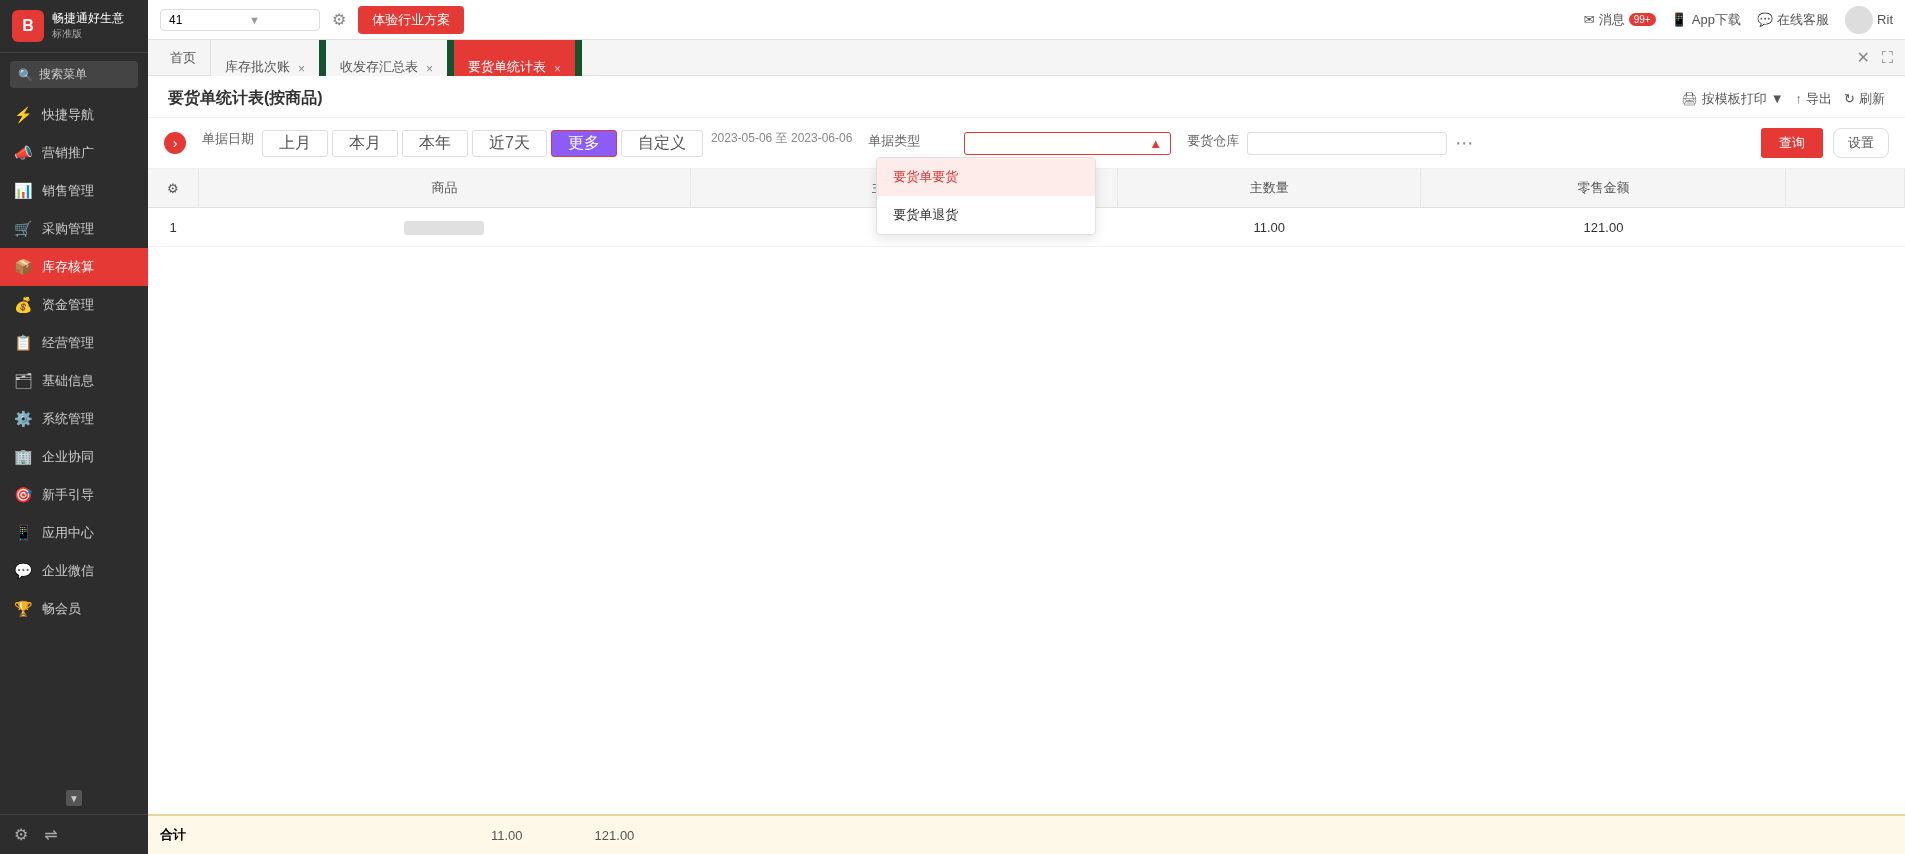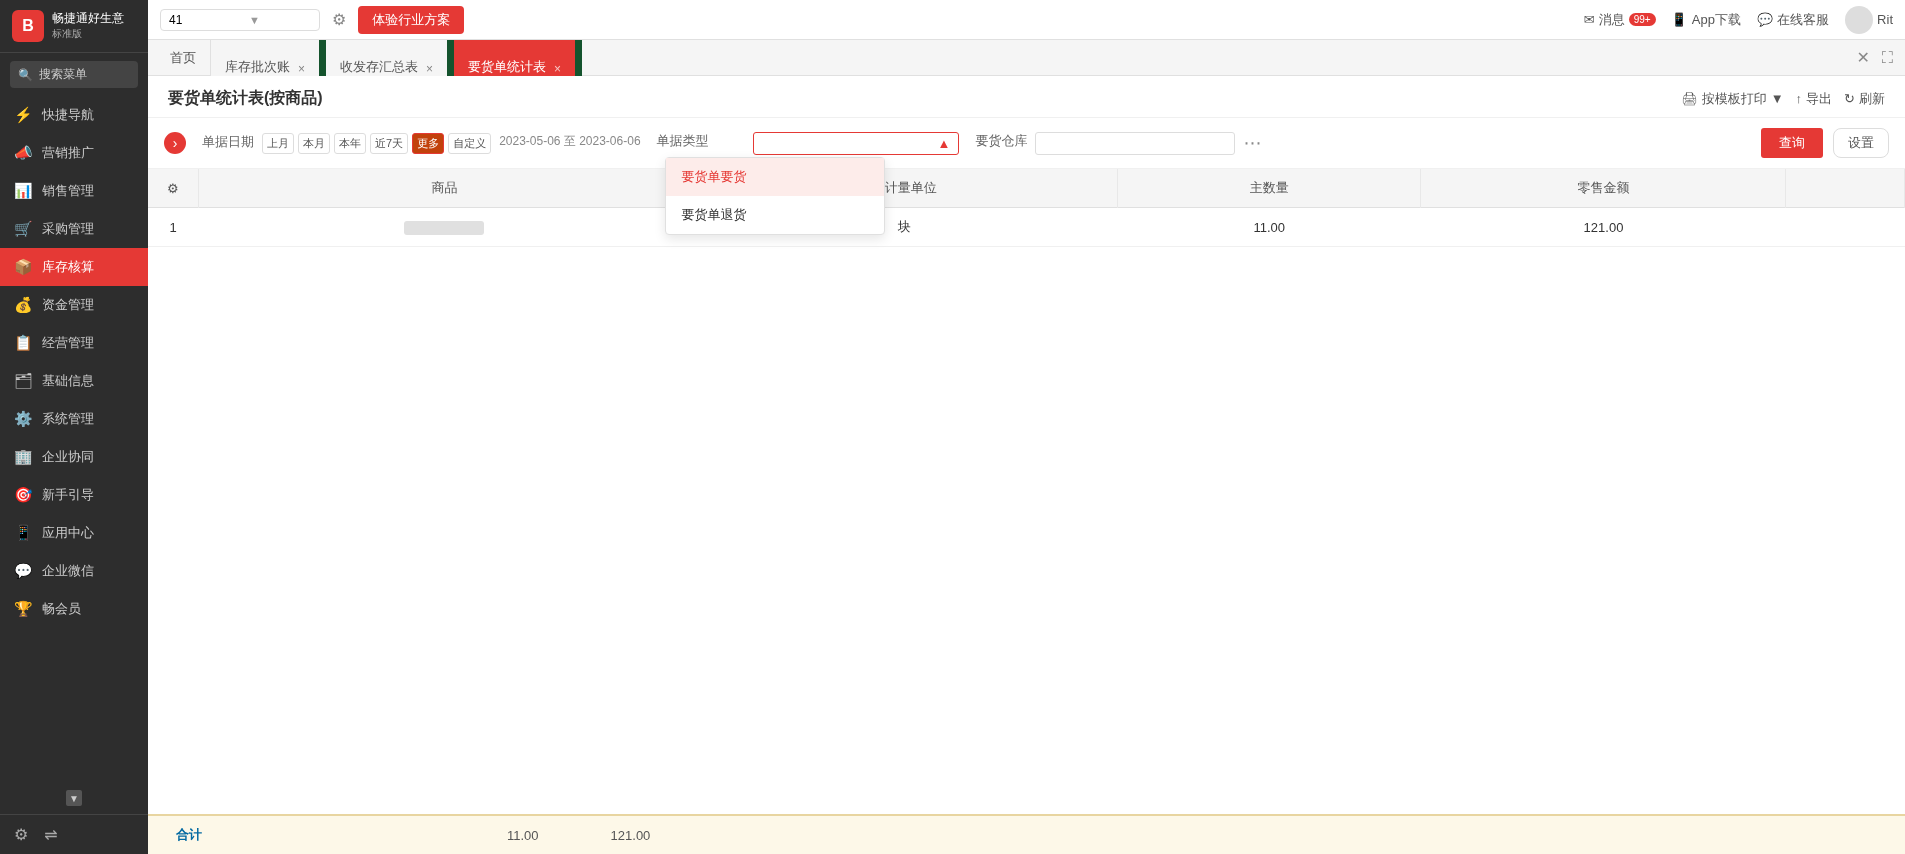--- a/index.html
+++ b/index.html
@@ -292,30 +292,30 @@
       gap: 8px;
       font-size: 13px;
       color: #555;
     }
     .filter-label { color: #666; white-space: nowrap; }
     .date-btns {
       display: flex;
       gap: 4px;
     }
     .date-btn {
-      padding: 2px 4px;
+      padding: 2px 16px;
       border: 1px solid #ddd;
       border-radius: 3px;
       background: #fff;
       cursor: pointer;
-      font-size: 11px;
+      font-size: 16px;
       color: #555;
     }
     .date-btn.more {
-      background: #c2410c;
+      background: #8b5cf6;
       color: #fff;
       border-color: #e53935;
     }
     .date-range { font-size: 12px; color: #888; }
     .filter-input-wrap {
       display: flex;
       align-items: center;
       border: 1px solid #e53935;
       border-radius: 3px;
       padding: 3px 8px;
@@ -659,19 +659,19 @@
             <td>块</td>
             <td>11.00</td>
             <td>121.00</td>
             <td></td>
           </tr>
         </tbody>
       </table>
     </div>
 
     <div class="table-footer">
-      <span style="margin-left:16px;font-weight:bold;color:#0369a1;">合计</span>
+      <span style="font-weight:bold;color:#000000;">合计</span>
       <span style="margin-left:305px;">11.00</span>
       <span style="margin-left:72px;">121.00</span>
     </div>
 
   </div>
 </div>
 
 </body></html>

